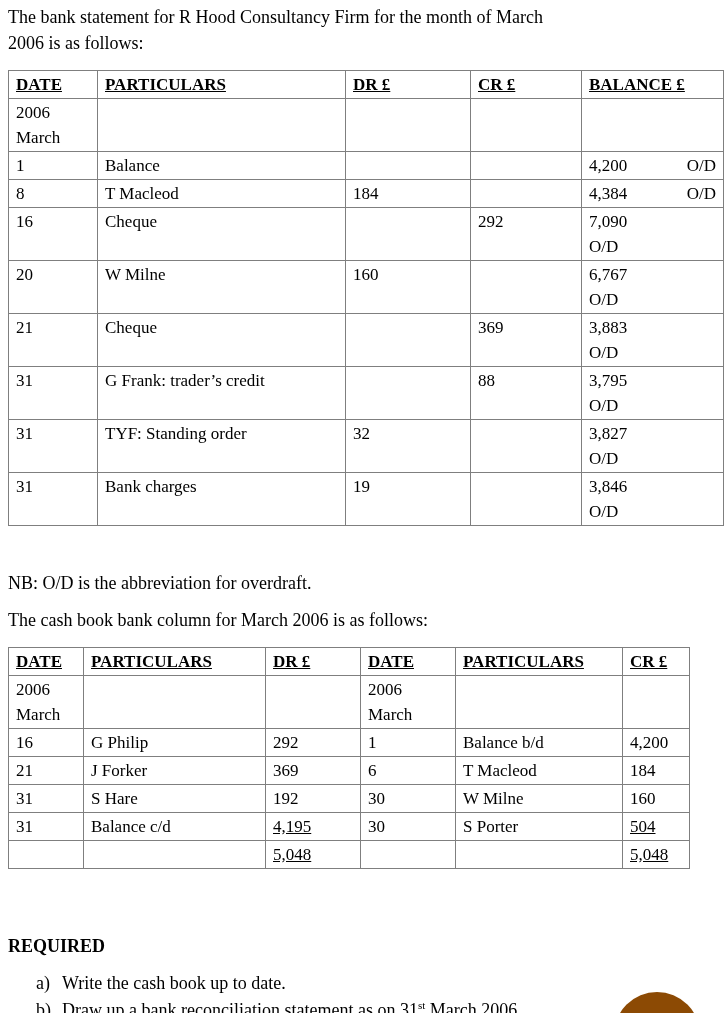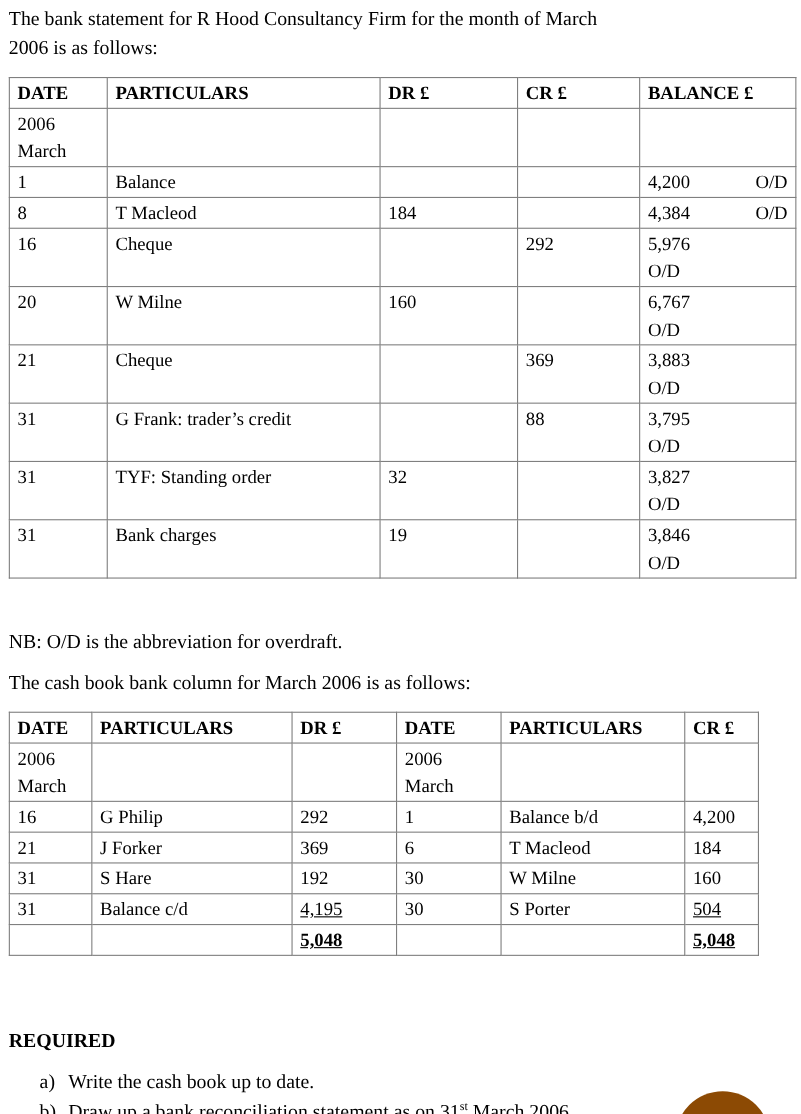--- a/index.html
+++ b/index.html
@@ -22,26 +22,26 @@
   th, td {
     border: 1px solid #7f7f7f;
     vertical-align: top;
     text-align: left;
     padding: 1px 7px;
     font-size: 17px;
     line-height: 25px;
     font-weight: normal;
     overflow: hidden;
   }
-  th { font-weight: bold; }
+  th { font-weight: bold; text-decoration: underline; }
   .bs-table { width: 715px; margin-top: 14px; }
   .cb-table { width: 681px; margin-top: 14px; }
   .bal-inline { display: flex; justify-content: space-between; }
   .u { text-decoration: underline; }
-  .total-val { font-weight: bold; text-decoration: underline; }
+  .total-val { font-weight: normal; text-decoration: underline; }
   .nb { margin-top: 44px; }
   .cb-intro { margin-top: 11px; }
   .required { margin-top: 64px; font-weight: bold; font-size: 18px; line-height: 26px; }
   .req-list { margin-top: 11px; }
   .req-item { display: flex; padding-left: 28px; font-size: 18px; line-height: 27px; }
   .req-marker { width: 26px; flex: 0 0 26px; }
   sup.st { font-size: 11px; vertical-align: super; line-height: 0; }
   .corner-circle {
     position: absolute;
     left: 614px; top: 992px;
@@ -113,21 +113,21 @@
           </div>
         </td>
       </tr>
 
       <tr>
         <td>16</td>
         <td>Cheque</td>
         <td></td>
         <td>292</td>
         <td>
-          <div>5,976</div>
+          <div>7,090</div>
           <div>O/D</div>
         </td>
       </tr>
 
       <tr>
         <td>20</td>
         <td>W Milne</td>
         <td>160</td>
         <td></td>
         <td>

